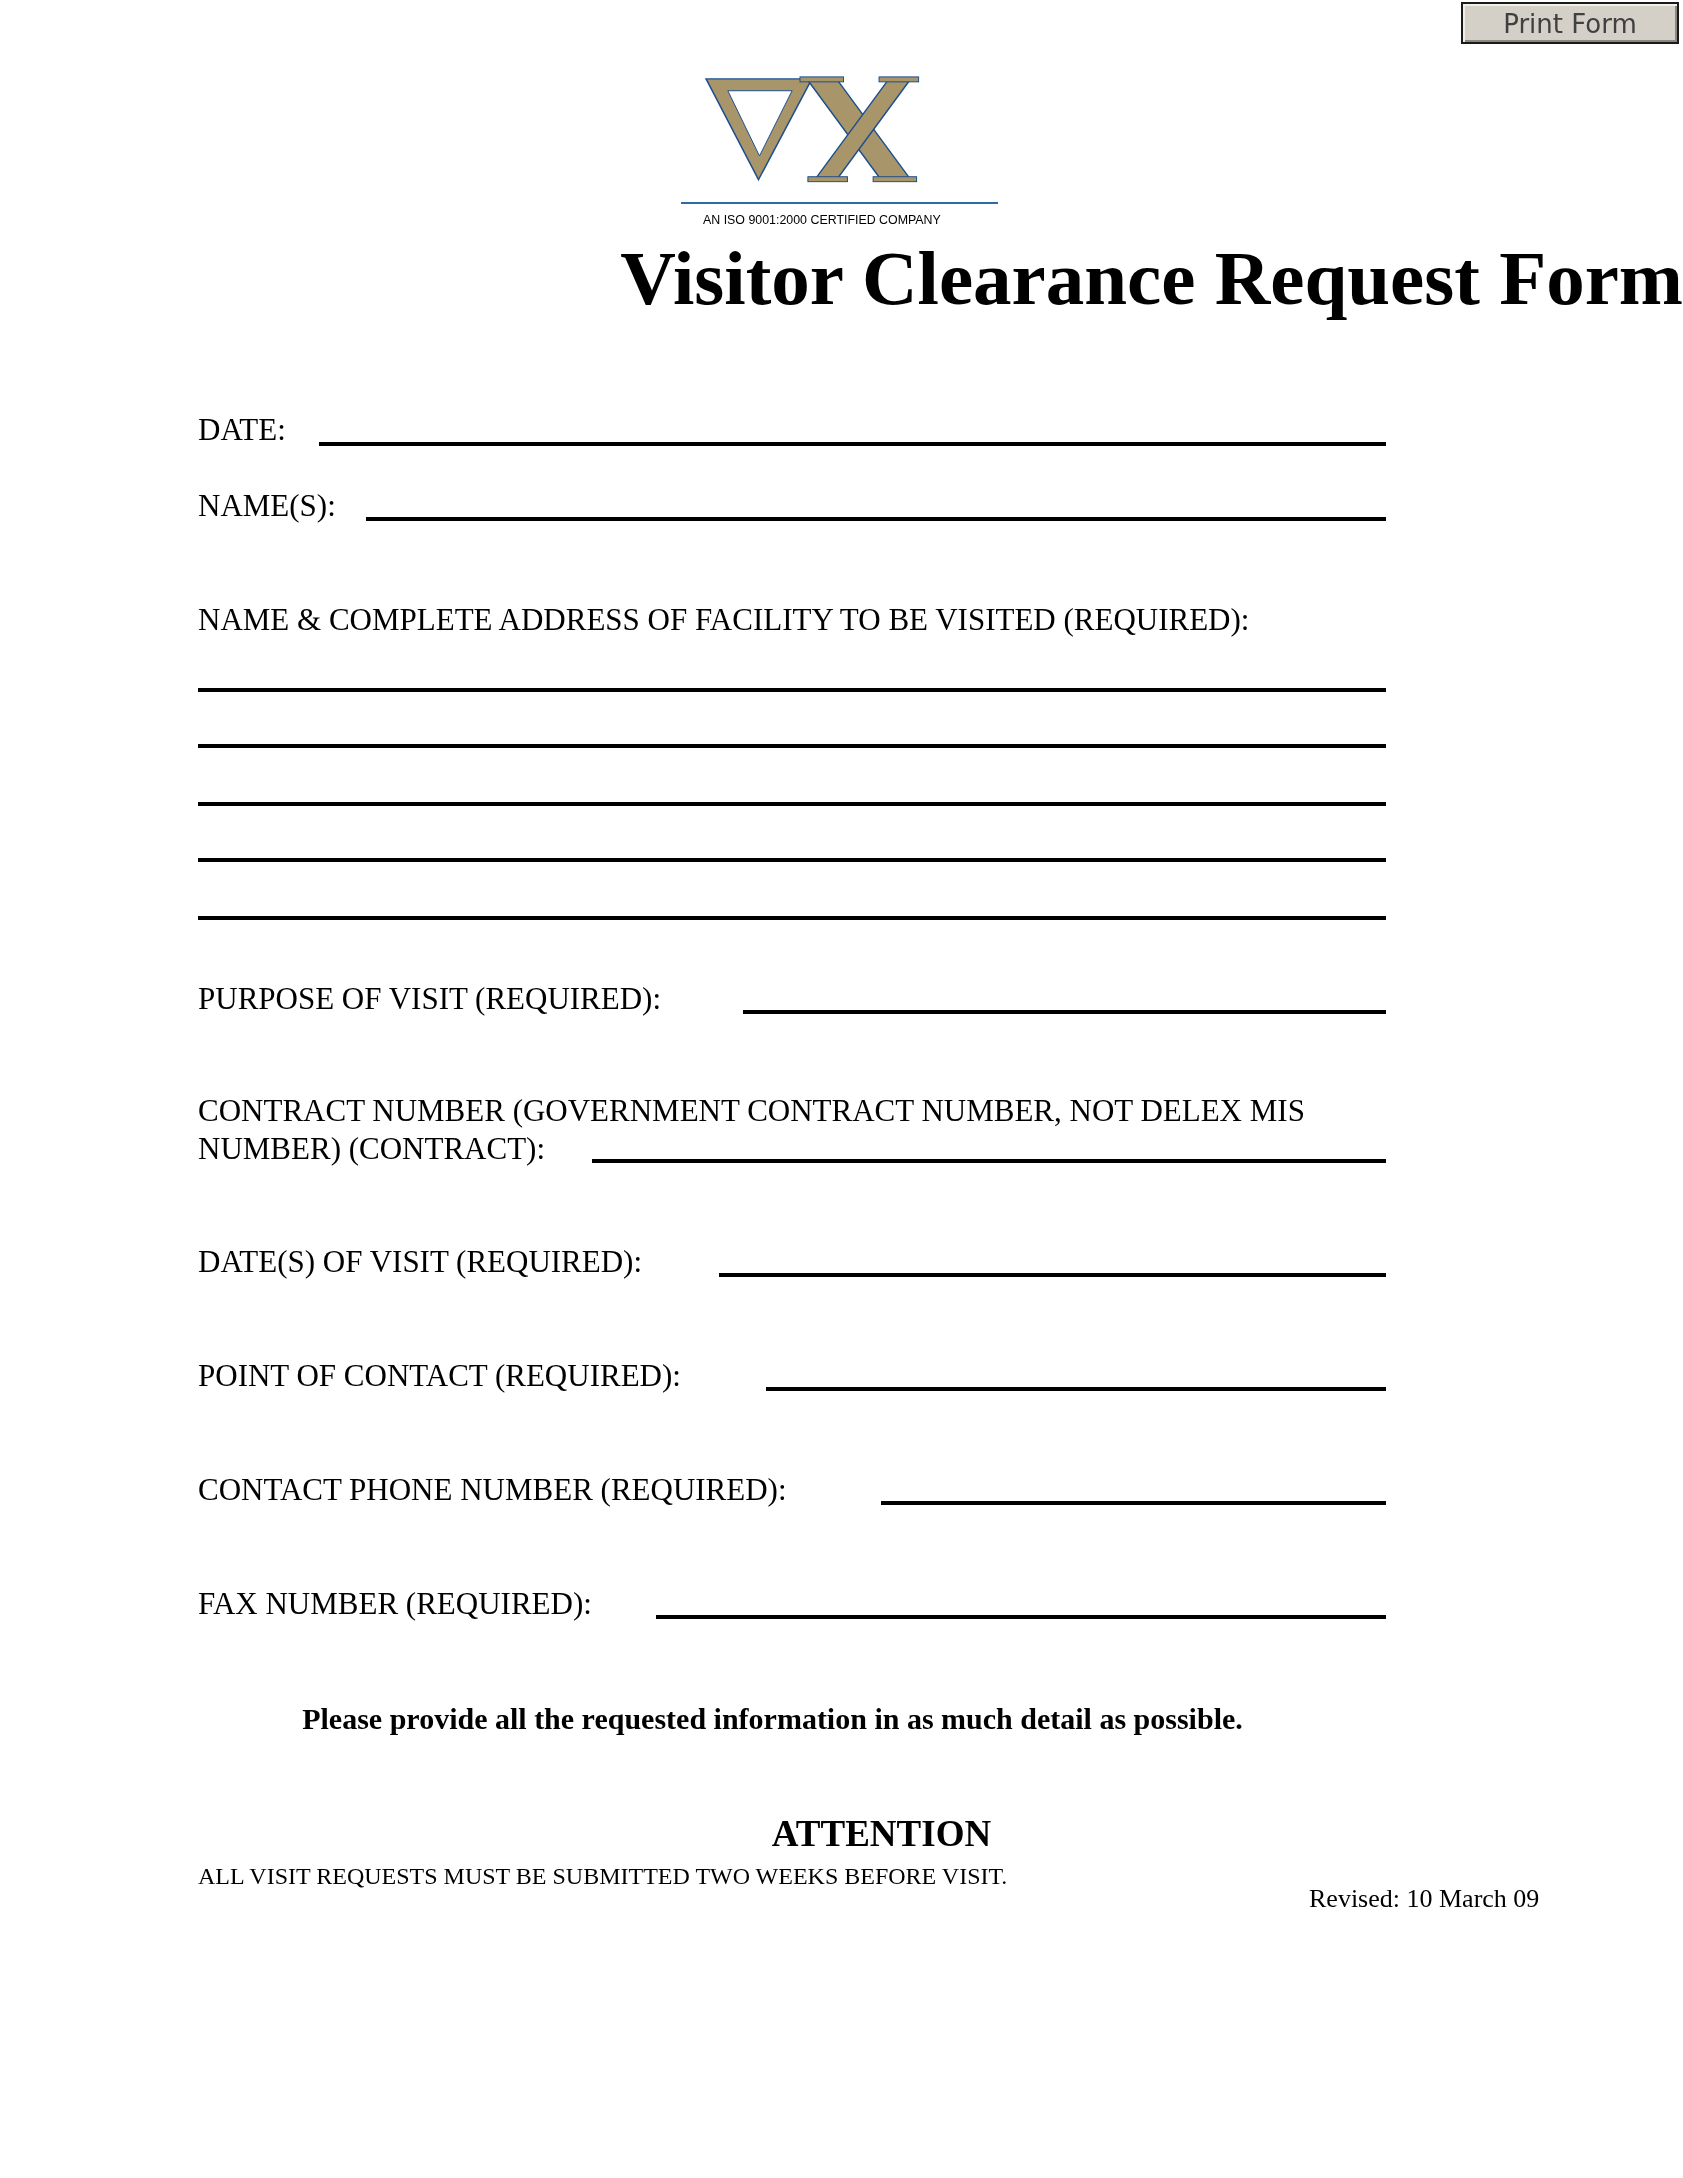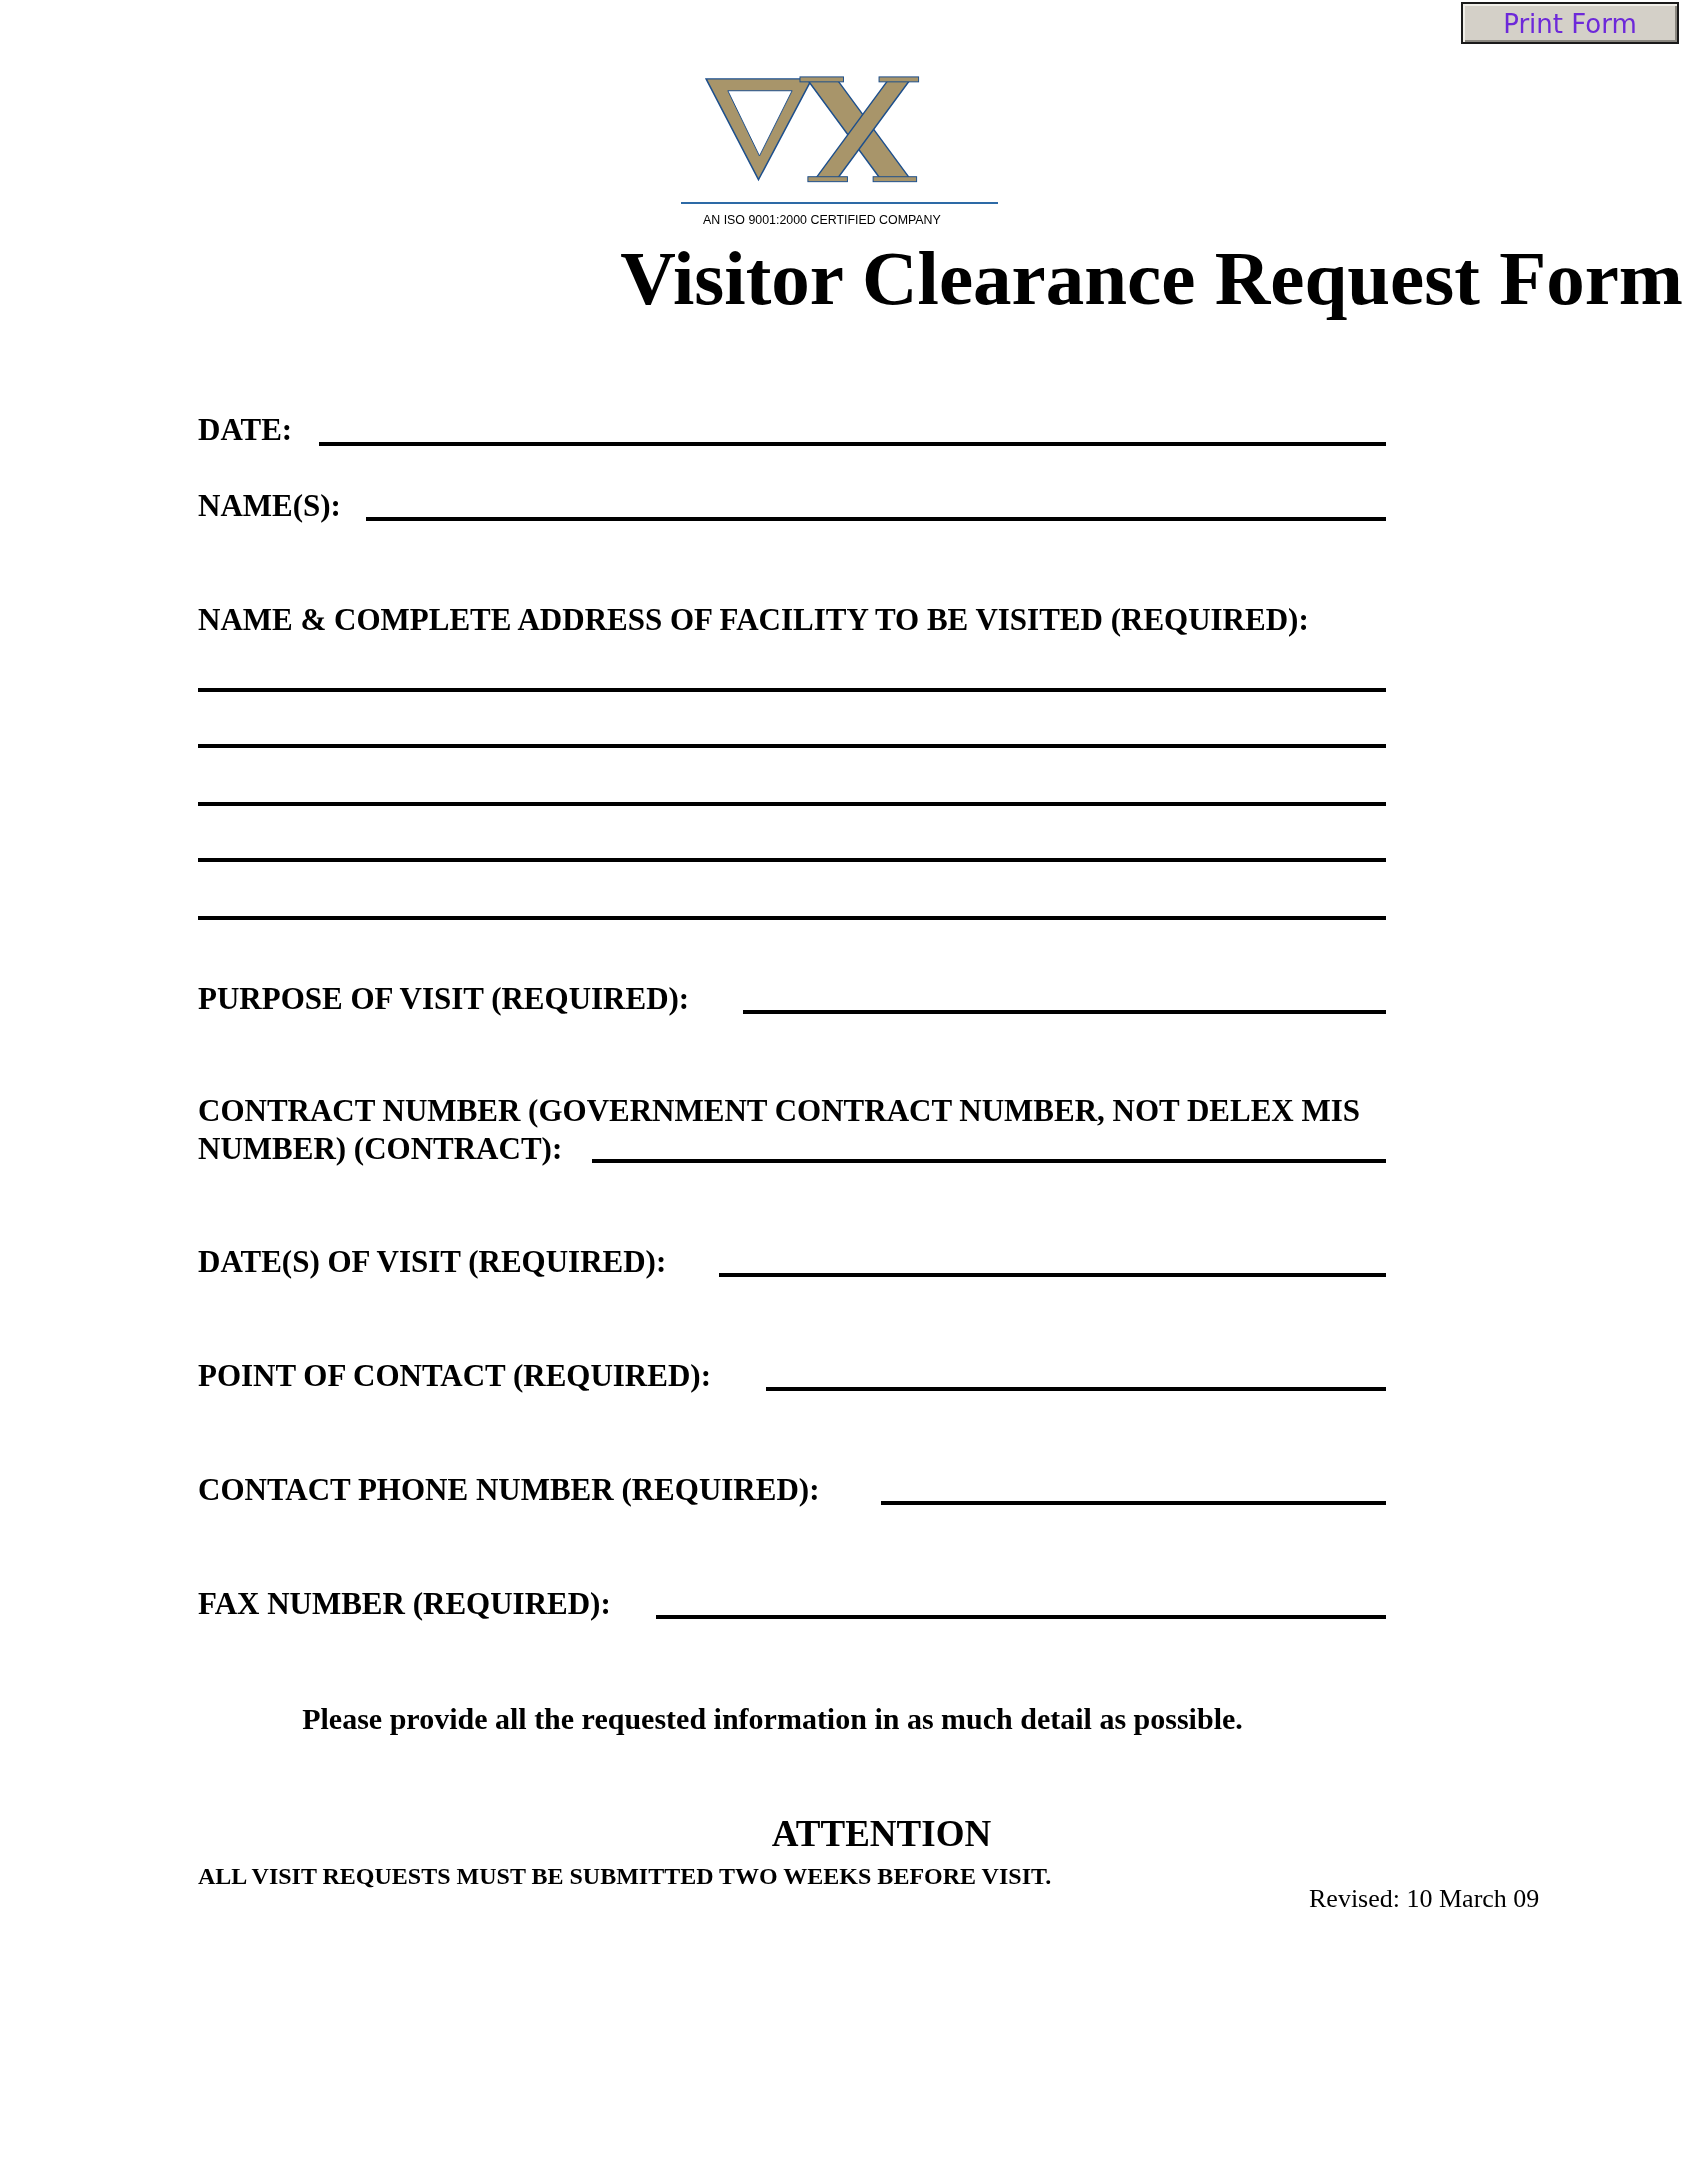--- a/index.html
+++ b/index.html
@@ -1,28 +1,28 @@
 <!DOCTYPE html>
 <html><head>
 <meta charset="utf-8">
 <style>
   html, body { margin:0; padding:0; }
   body { width:1683px; height:2178px; background:#ffffff; position:relative; overflow:hidden;
          font-family:"Liberation Serif", "DejaVu Serif", serif; color:#000; }
   .abs { position:absolute; }
   .print-btn { position:absolute; left:1461px; top:2px; width:218px; height:42px; box-sizing:border-box;
     background:#d4d0c8; border:2px solid #1a1a1a; box-shadow: inset 2px 2px 0 #f0eee8, inset -2px -2px 0 #8a8780;
-    font-family:"DejaVu Sans", "Liberation Sans", sans-serif; font-size:26px; line-height:38px; text-align:center; color:#6d28d9; cursor:pointer; }
+    font-family:"DejaVu Sans", "Liberation Sans", sans-serif; font-size:26px; line-height:38px; text-align:center; color:#404040; cursor:pointer; }
   .logo { position:absolute; left:614px; top:69px; width:455px; height:168px; }
   .logo-text { position:absolute; left:5px; top:38px; font-family:"Liberation Serif", serif; font-size:44px; color:#1d4f8c; letter-spacing:0.5px; white-space:nowrap; font-weight:normal; }
   .logo-reg { font-size:14px; vertical-align:22px; }
   .logo-rule { position:absolute; left:67px; top:133px; width:317px; height:2px; background:#2d6aa6; }
   .logo-tag { position:absolute; left:89px; top:144px; font-family:"Liberation Sans", sans-serif; font-size:12.4px; color:#000000; white-space:nowrap; }
   .title { position:absolute; left:0; width:1683px; top:234px; text-align:right; font-weight:bold; font-size:77px; line-height:89px; }
-  .label { position:absolute; left:198px; font-weight:bold; font-size:31px; line-height:36px; white-space:nowrap; }
+  .label { position:absolute; left:198px; font-weight:normal; font-size:31px; line-height:36px; white-space:nowrap; }
   .rule { position:absolute; height:4px; background:#000; right:297px; }
   .center { position:absolute; left:0; width:1683px; text-align:center; font-weight:bold; white-space:nowrap; }
 </style>
 </head>
 <body>
 
 <button class="print-btn">Print Form</button>
 
 <div class="logo">
   <svg class="abs" style="left:0;top:0" width="455" height="168" viewBox="0 0 460 170">

